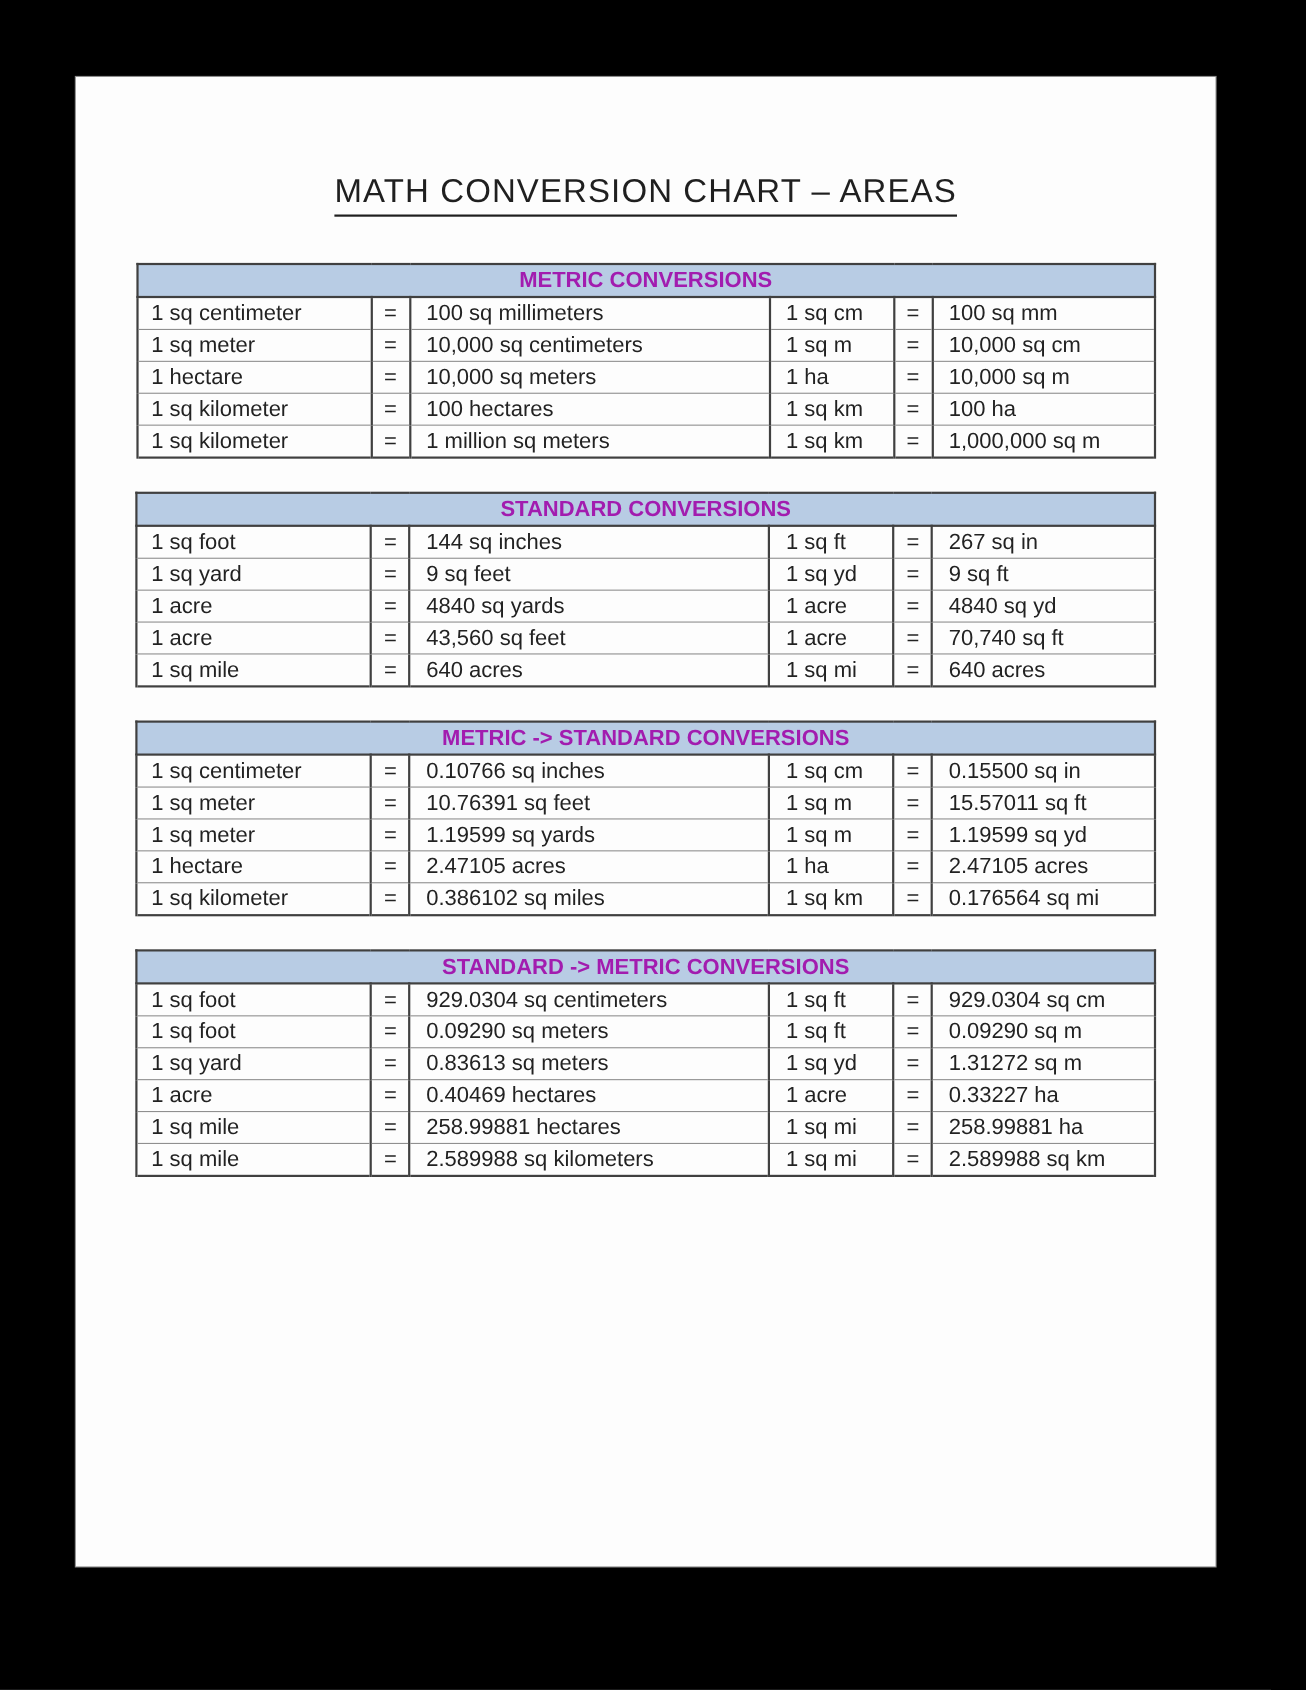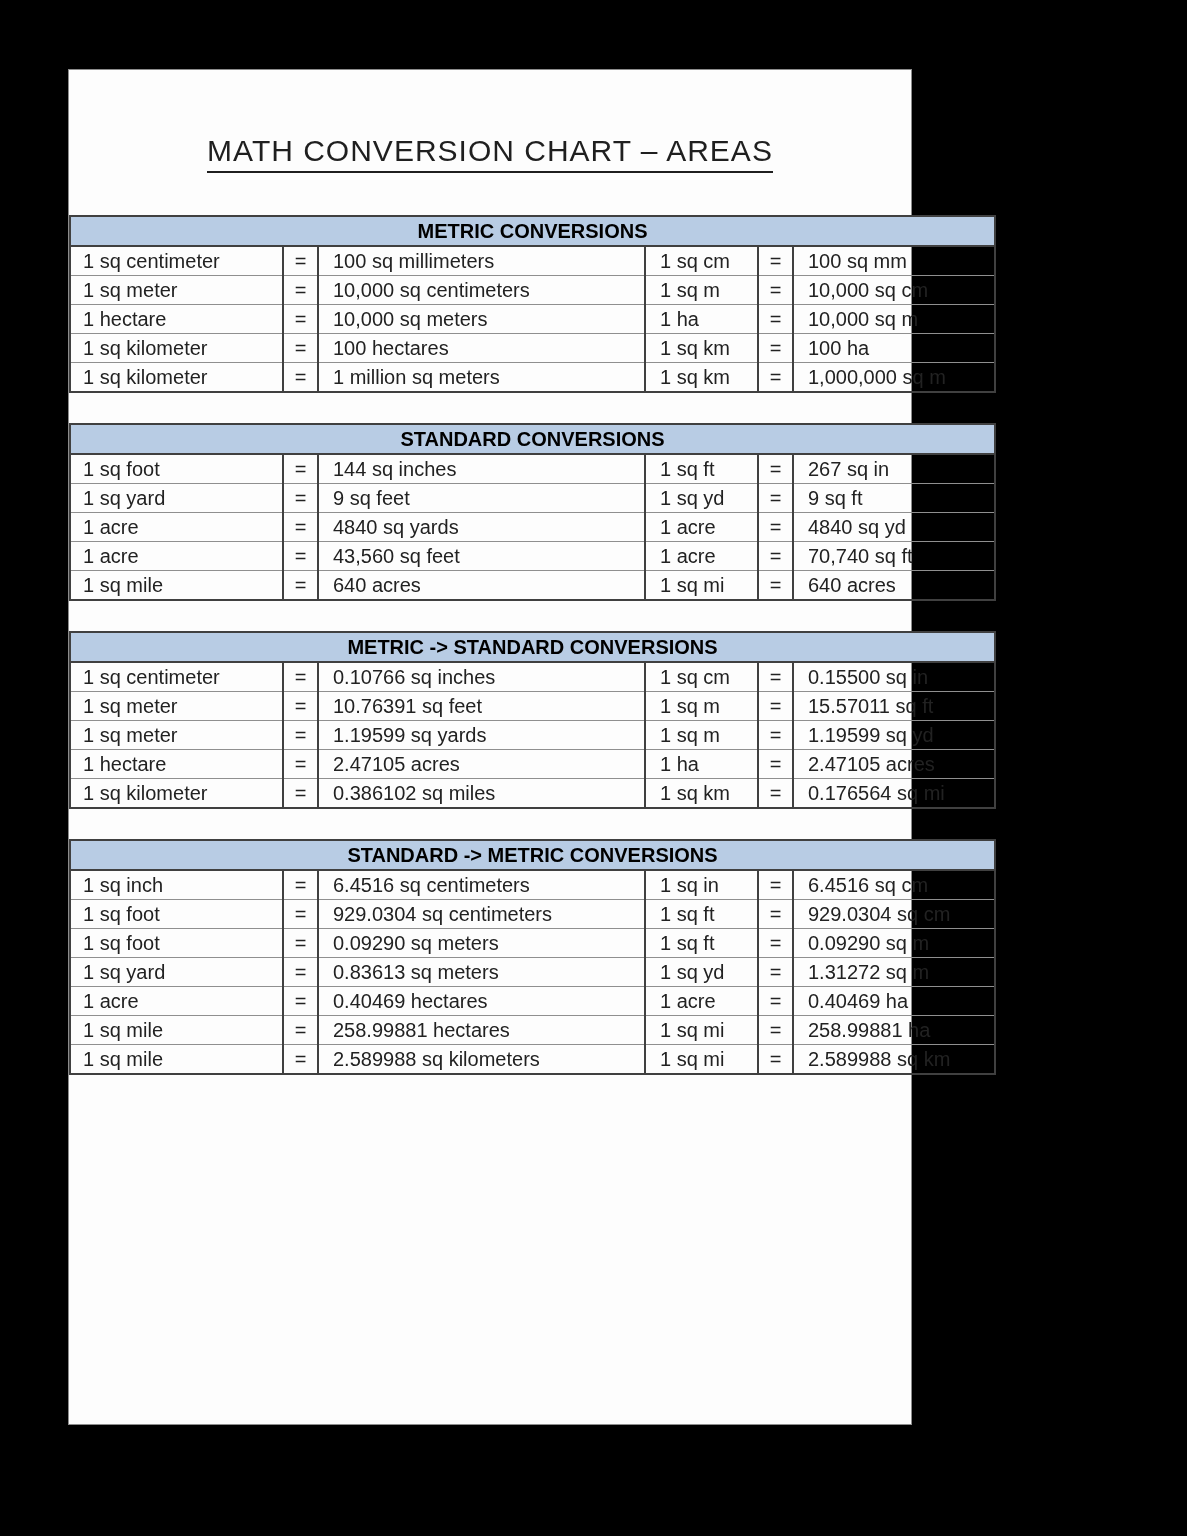--- a/index.html
+++ b/index.html
@@ -8,26 +8,26 @@
     width: 1187px;
     height: 1536px;
     background: #000000;
     overflow: hidden;
     font-family: "Liberation Sans", sans-serif;
   }
   .page {
     position: absolute;
     left: 69px;
     top: 70px;
-    width: 842px;
+    width: 1036px;
     height: 1354px;
     background: #fdfdfd;
     box-shadow: 0 0 0 1px #8c8c8c;
     box-sizing: border-box;
-    padding-top: 64px;
+    padding-top: 88px;
   }
   .title-wrap {
     text-align: center;
     margin-bottom: 42px;
   }
   .doc-title {
     display: inline-block;
     margin: 0;
     font-size: 30px;
     font-weight: 500;
@@ -50,21 +50,21 @@
   table.conv col.w3 { width: 113px; }
   table.conv col.w4 { width: 35px; }
   table.conv col.w5 { width: 202px; }
   table.conv th.band {
     background: #b8cce4;
     border: 2px solid #404040;
     height: 28px;
     font-size: 20px;
     font-weight: bold;
     text-align: center;
-    color: #000000;
+    color: #a21caf;
     padding: 0;
   }
   table.conv td {
     height: 28px;
     font-size: 20px;
     line-height: 28px;
     padding: 0 4px 0 12px;
     border-left: 2px solid #404040;
     border-right: 2px solid #404040;
     border-top: 1px solid #8f8f8f;
@@ -271,28 +271,20 @@
           <col class="w4">
           <col class="w5">
       </colgroup>
       <thead>
         <tr>
           <th class="band" colspan="6">STANDARD -&gt; METRIC CONVERSIONS</th>
         </tr>
       </thead>
       <tbody>
           <tr>
-            <td class="c0">1 sq inch</td>
-            <td class="c1">=</td>
-            <td class="c2">6.4516 sq centimeters</td>
-            <td class="c3">1 sq in</td>
-            <td class="c4">=</td>
-            <td class="c5">6.4516 sq cm</td>
-          </tr>
-          <tr>
             <td class="c0">1 sq foot</td>
             <td class="c1">=</td>
             <td class="c2">929.0304 sq centimeters</td>
             <td class="c3">1 sq ft</td>
             <td class="c4">=</td>
             <td class="c5">929.0304 sq cm</td>
           </tr>
           <tr>
             <td class="c0">1 sq foot</td>
             <td class="c1">=</td>
@@ -308,21 +300,21 @@
             <td class="c3">1 sq yd</td>
             <td class="c4">=</td>
             <td class="c5">1.31272 sq m</td>
           </tr>
           <tr>
             <td class="c0">1 acre</td>
             <td class="c1">=</td>
             <td class="c2">0.40469 hectares</td>
             <td class="c3">1 acre</td>
             <td class="c4">=</td>
-            <td class="c5">0.40469 ha</td>
+            <td class="c5">0.33227 ha</td>
           </tr>
           <tr>
             <td class="c0">1 sq mile</td>
             <td class="c1">=</td>
             <td class="c2">258.99881 hectares</td>
             <td class="c3">1 sq mi</td>
             <td class="c4">=</td>
             <td class="c5">258.99881 ha</td>
           </tr>
           <tr>

